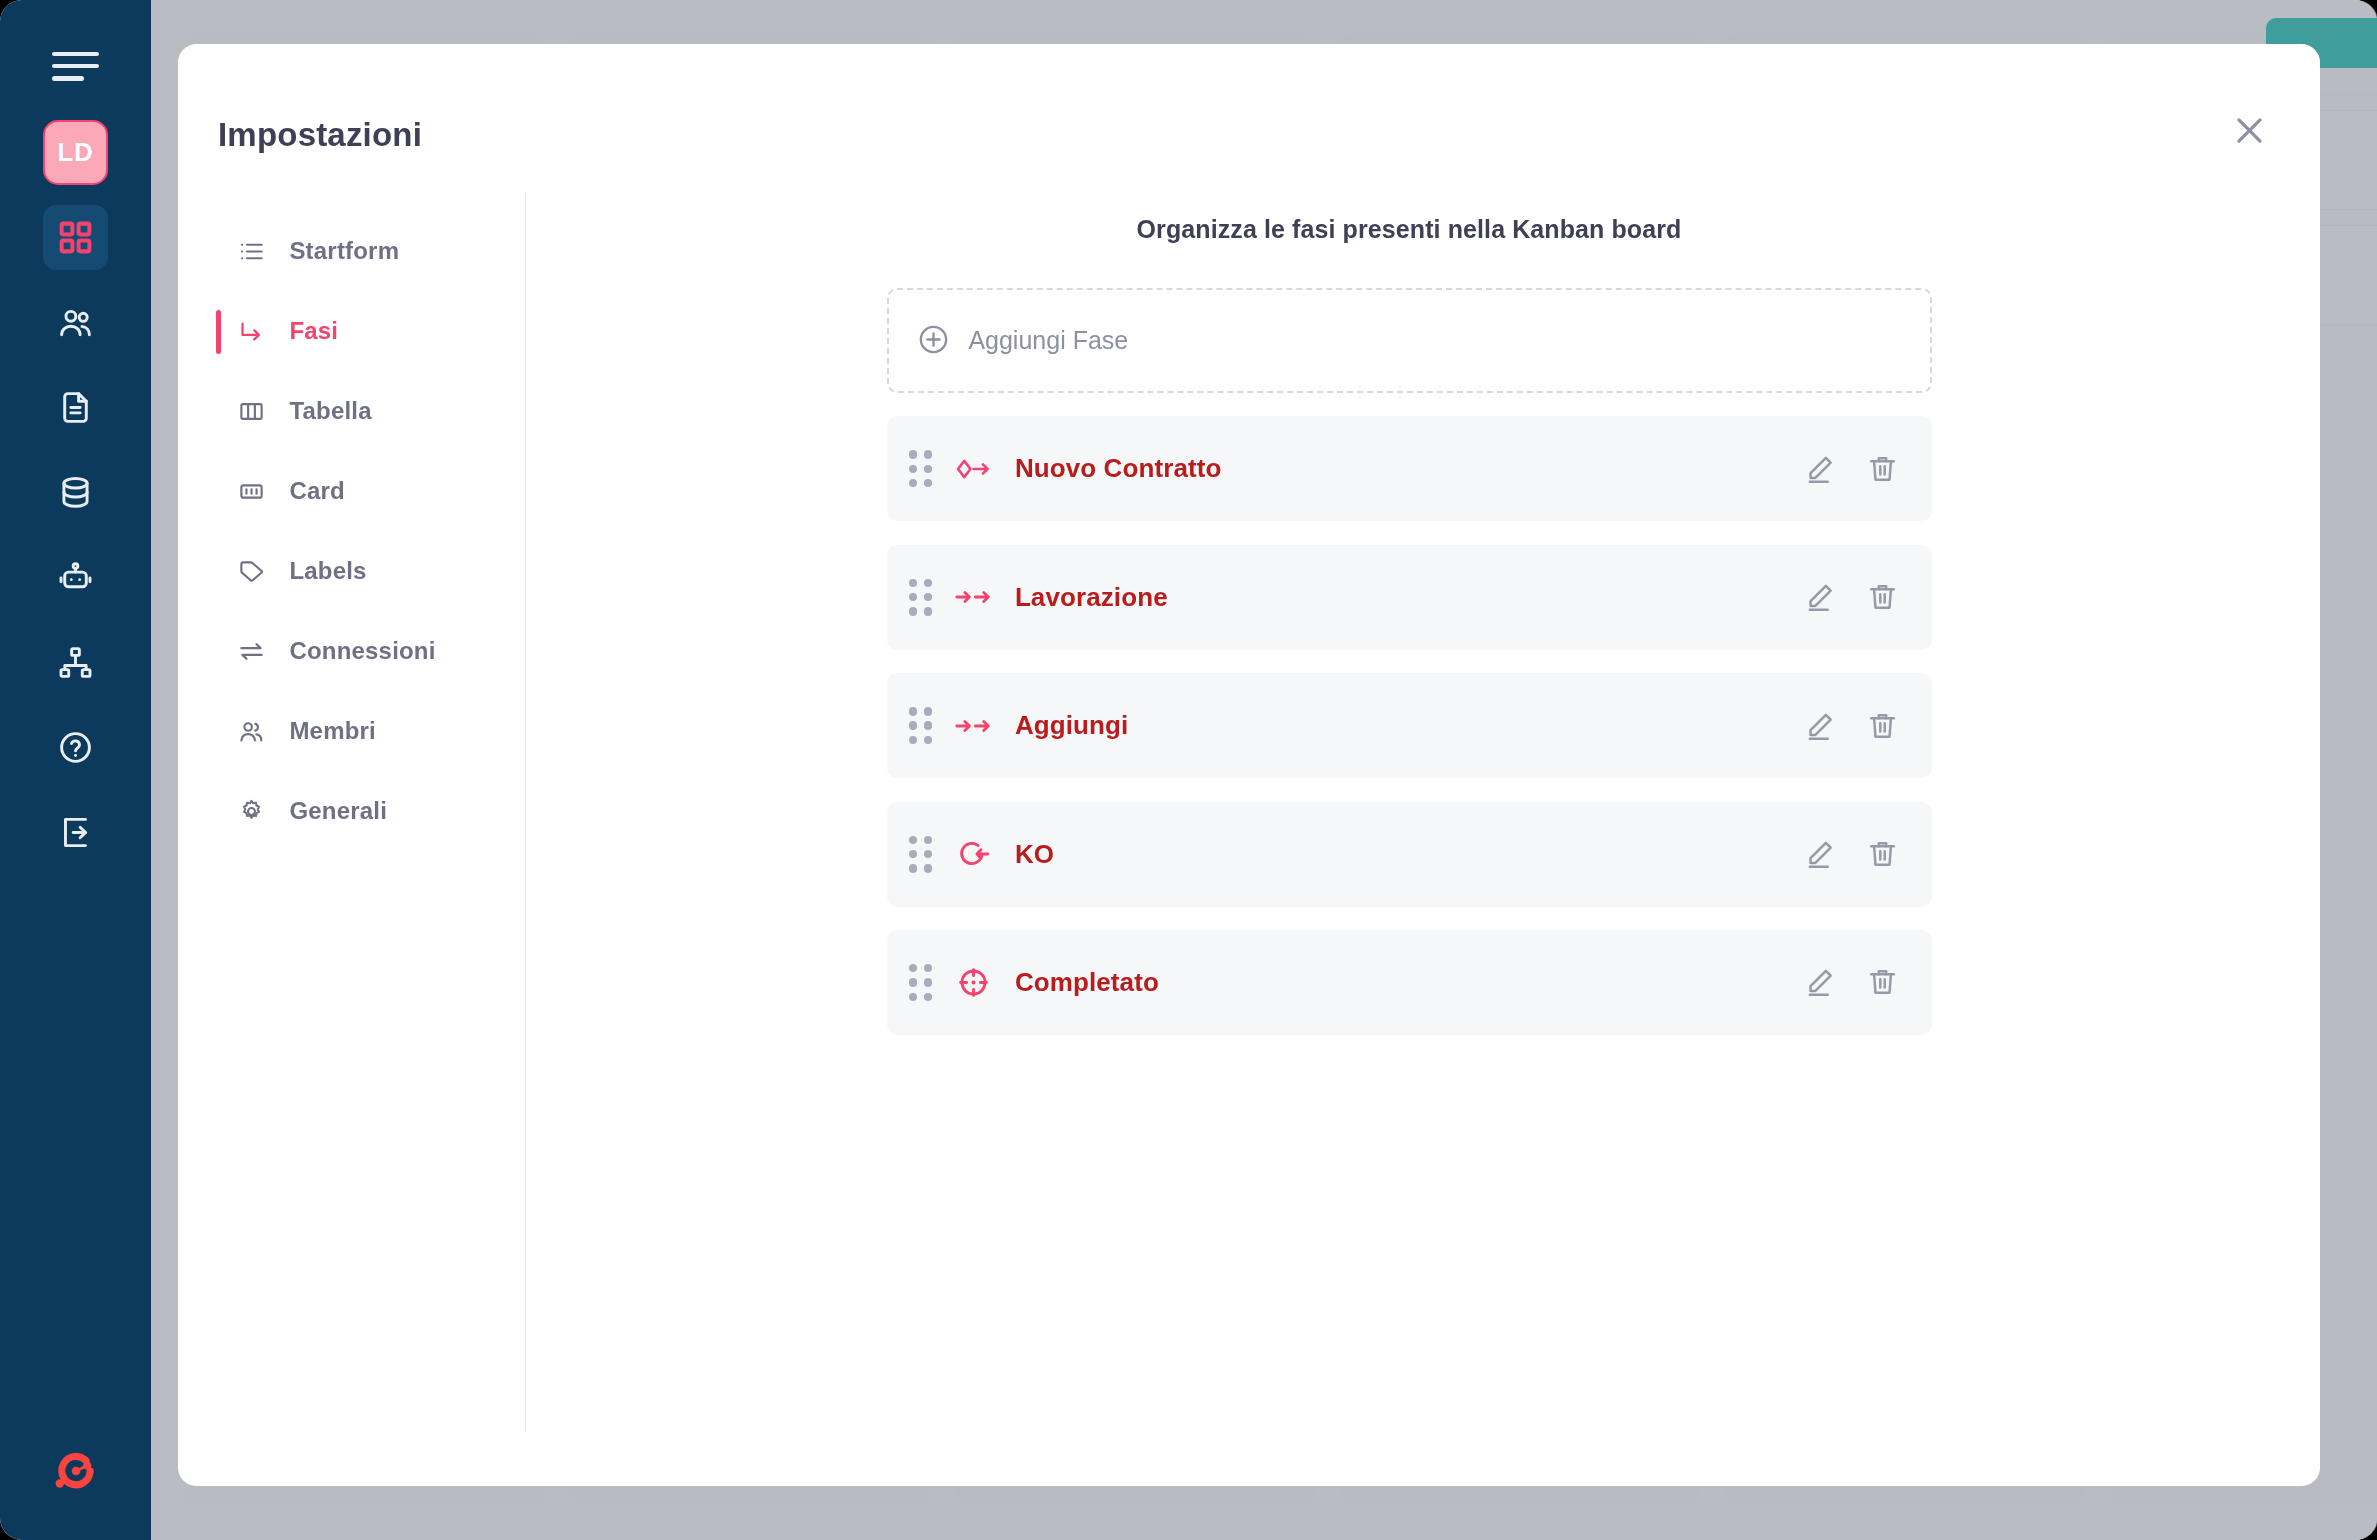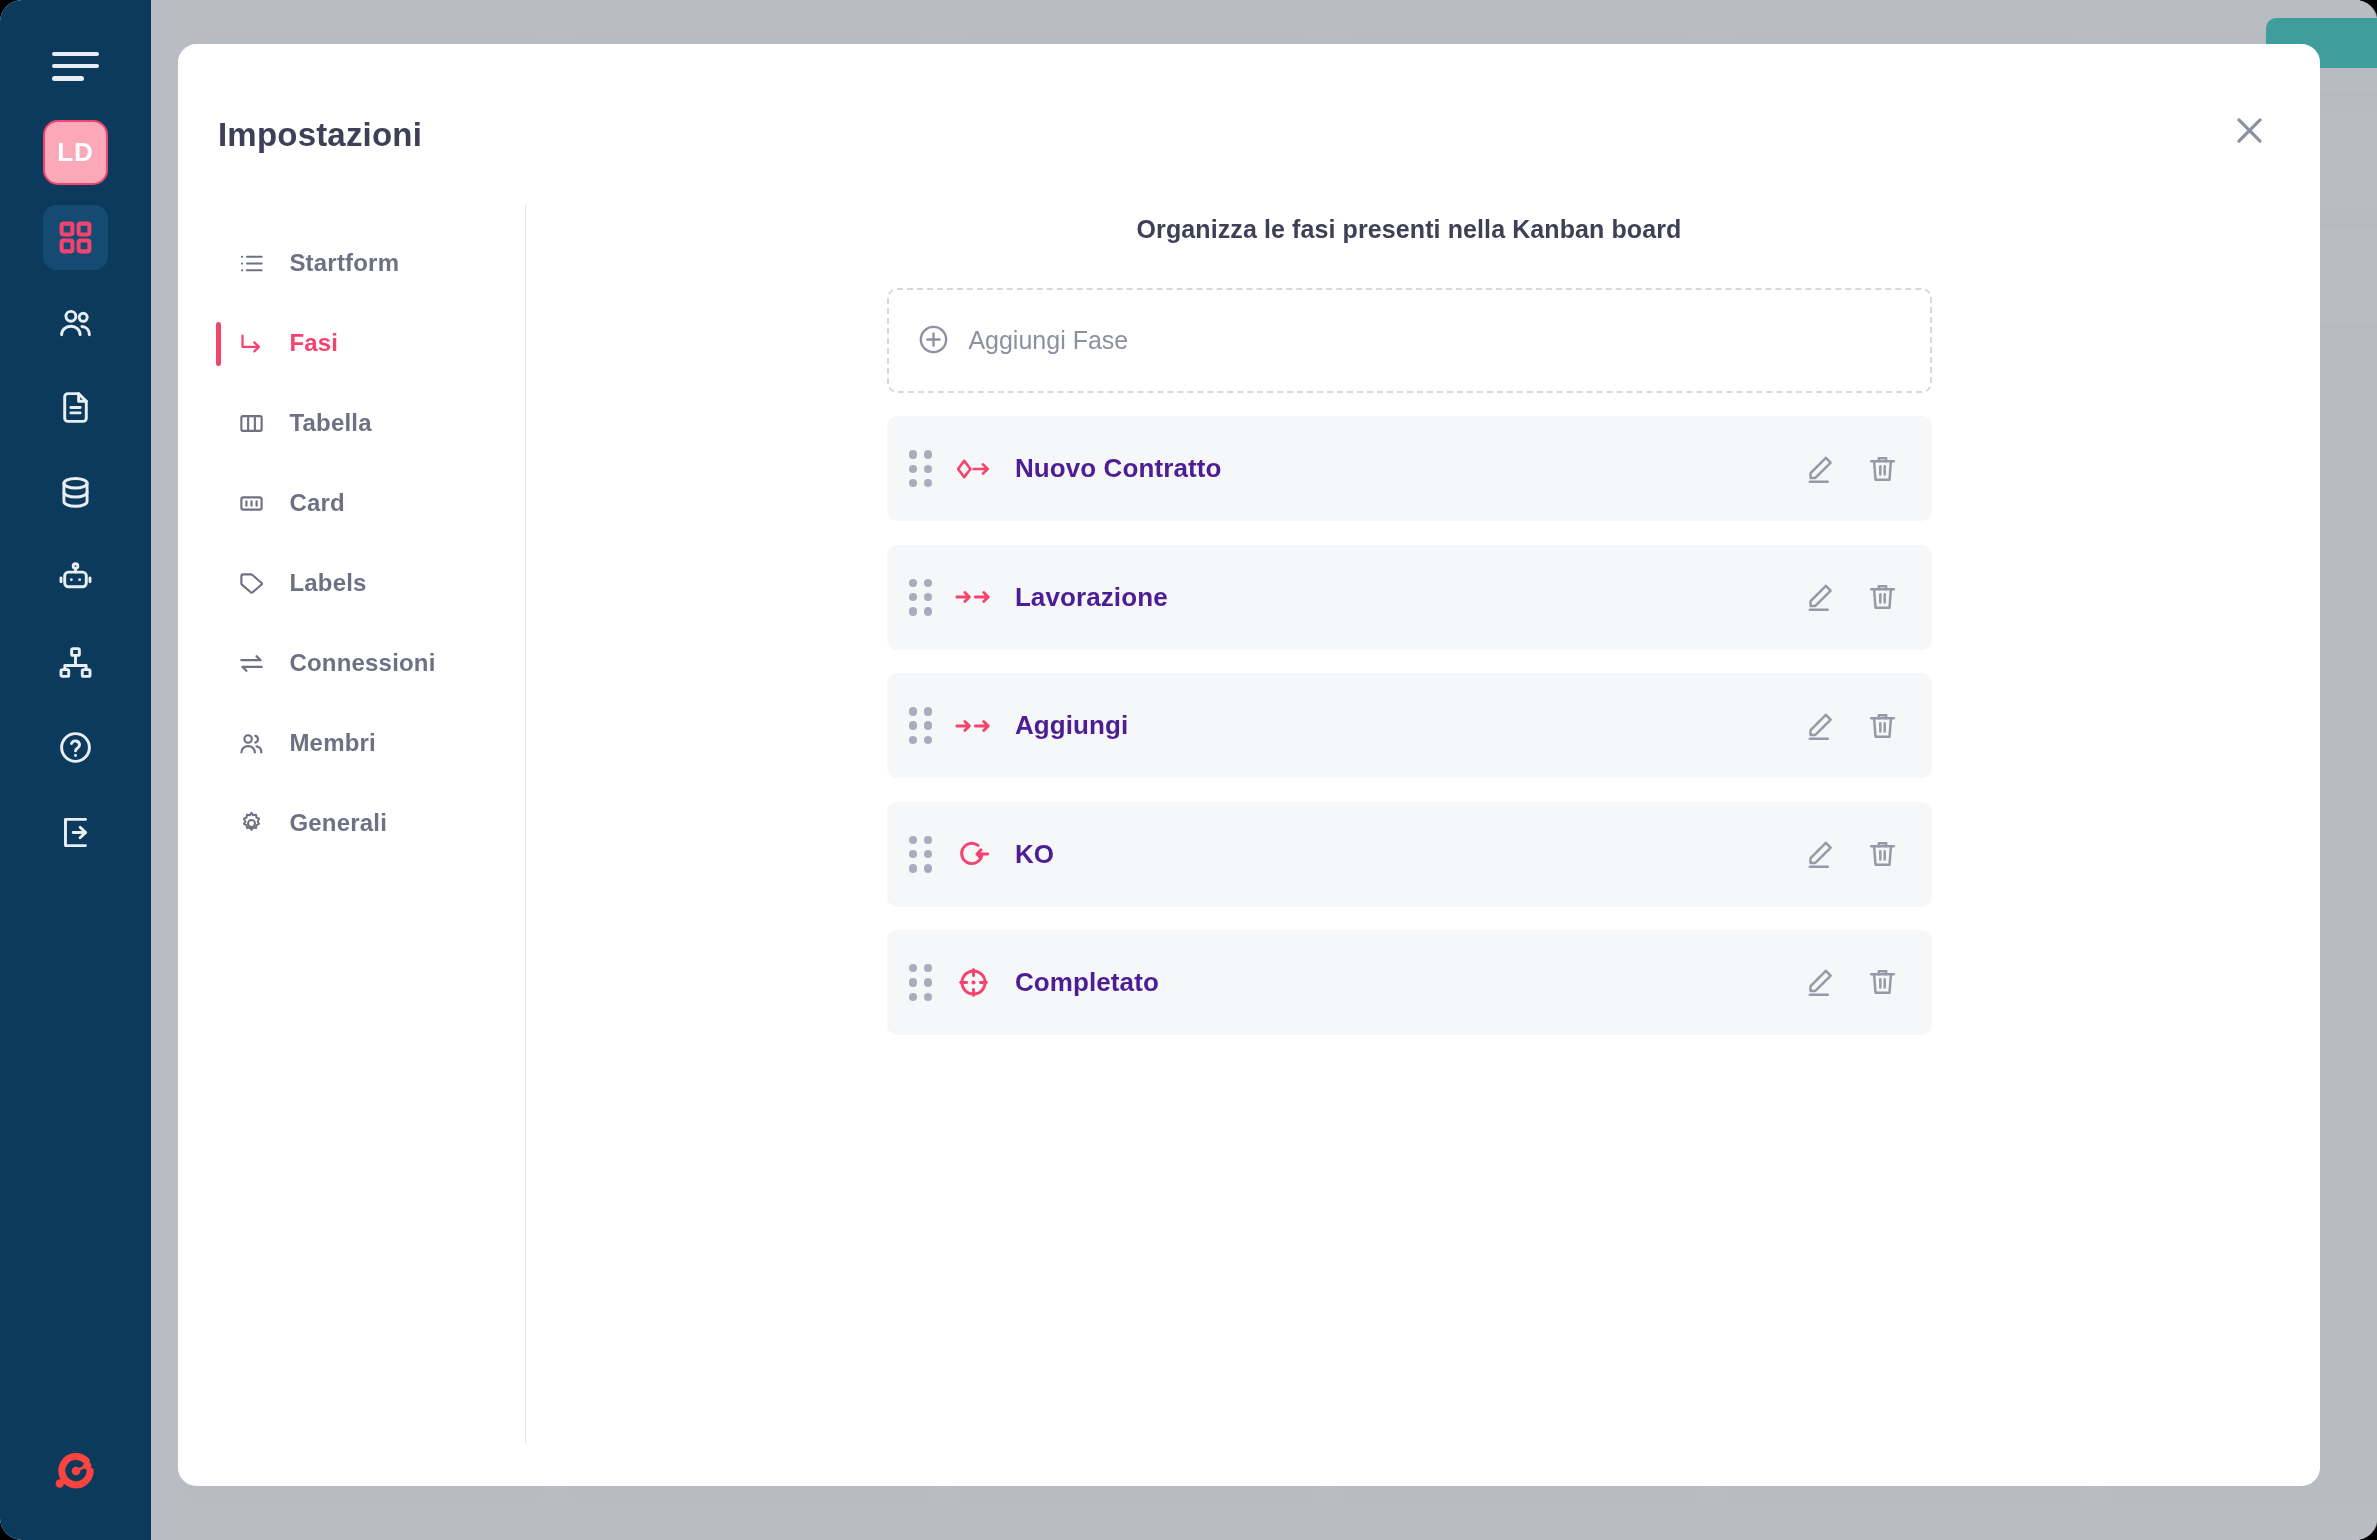--- a/index.html
+++ b/index.html
@@ -185,21 +185,21 @@
     display: flex;
     align-items: center;
     justify-content: center;
     cursor: pointer;
   }
 
   
   .settings-nav {
     position: absolute;
     left: 40px;
-    top: 161px;
+    top: 149px;
     width: 308px;
     height: 1239px;
     border-right: 1.7px solid #e6e7ec;
     padding-top: 18.4px;
   }
 
   .nav-item {
     position: relative;
     display: flex;
     align-items: center;
@@ -308,21 +308,21 @@
     display: flex;
     align-items: center;
     justify-content: center;
     flex: none;
   }
 
   .phase-name {
     margin-left: 22px;
     font-size: 26px;
     font-weight: 600;
-    color: #4c1d95;
+    color: #b91c1c;
     letter-spacing: 0.1px;
   }
 
   .phase-actions {
     position: absolute;
     right: 30px;
     top: 50%;
     transform: translateY(-50%);
     display: flex;
     align-items: center;

